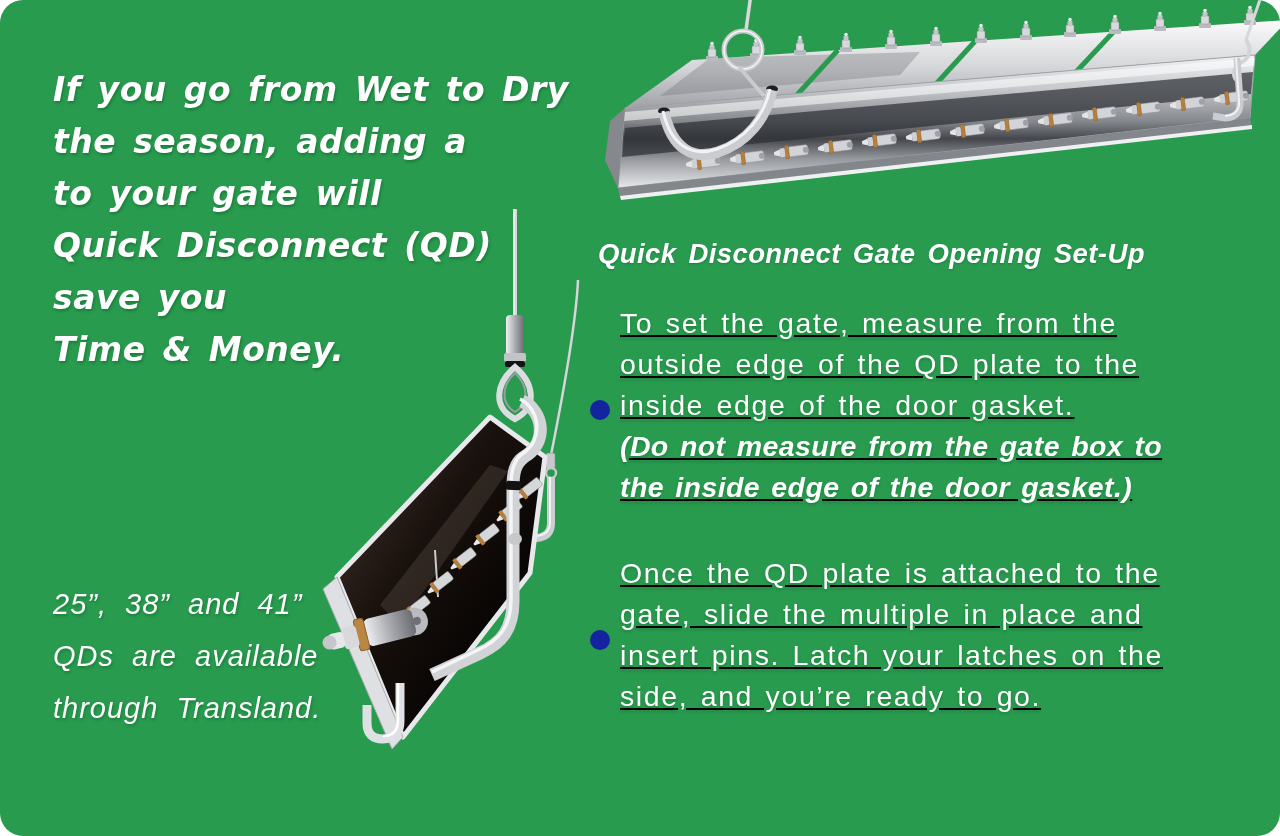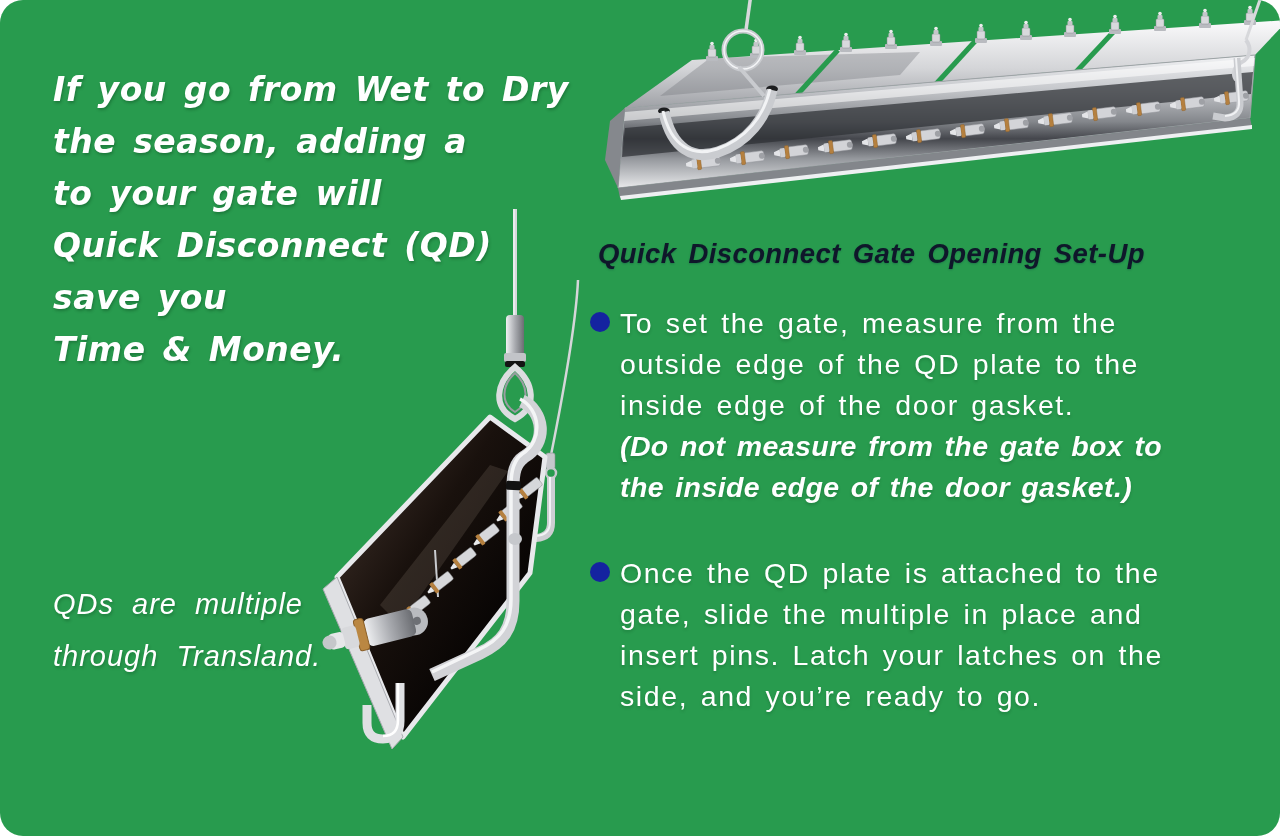--- a/index.html
+++ b/index.html
@@ -26,25 +26,25 @@
     font-size:29px;line-height:52px;color:#FFFFFF;
     word-spacing:9px;letter-spacing:1px;
     text-shadow:1px 2px 3px rgba(0,45,18,.28);
   }
   
   .setup{position:absolute;left:590px;top:237px;width:640px;}
   .setup h1{
     margin:0 8px 33px 8px;
     font-family:"Liberation Sans",sans-serif;
     font-style:italic;font-weight:bold;
-    font-size:27.5px;line-height:33px;color:#0f172a;
+    font-size:27.5px;line-height:33px;color:#ffffff;
     word-spacing:4px;letter-spacing:.4px;
     text-shadow:0 1px 2px rgba(0,30,60,.25);
   }
-  .bullet{display:flex;align-items:flex-start;margin:0 0 45px 0;}
+  .bullet{display:flex;align-items:center;margin:0 0 45px 0;text-decoration:underline;}
   .bullet .dot{
     flex:0 0 auto;width:20px;height:20px;border-radius:50%;
     background:#1423A0;margin:9px 0 0 0;
   }
   .bullet .btext{
     margin-left:10px;width:565px;
     font-size:28.5px;line-height:41px;color:#FFFFFF;
     letter-spacing:1.6px;word-spacing:3px;
     text-shadow:0 2px 3px rgba(0,45,18,.22);
   }
@@ -62,21 +62,22 @@
   <div class="intro">
     <div>If you go from Wet to Dry</div>
     <div>the season, adding a</div>
     <div>to your gate will</div>
     <div>Quick Disconnect (QD)</div>
     <div>save you</div>
     <div>Time &amp; Money.</div>
   </div>
 
   <div class="availability">
-    <div>QDs are multiple</div>
+    <div>25”, 38” and 41”</div>
+    <div>QDs are available</div>
     <div>through Transland.</div>
   </div>
 
   <div class="spreader-wrap">
     <svg width="680" height="225" viewBox="0 0 680 225">
       <defs>
         <linearGradient id="gm" x1="0" y1="0" x2="0" y2="1">
           <stop offset="0" stop-color="#f2f3f5"></stop>
             <stop offset=".25" stop-color="#c7c9cd"></stop>
           <stop offset=".5" stop-color="#84878c"></stop>

